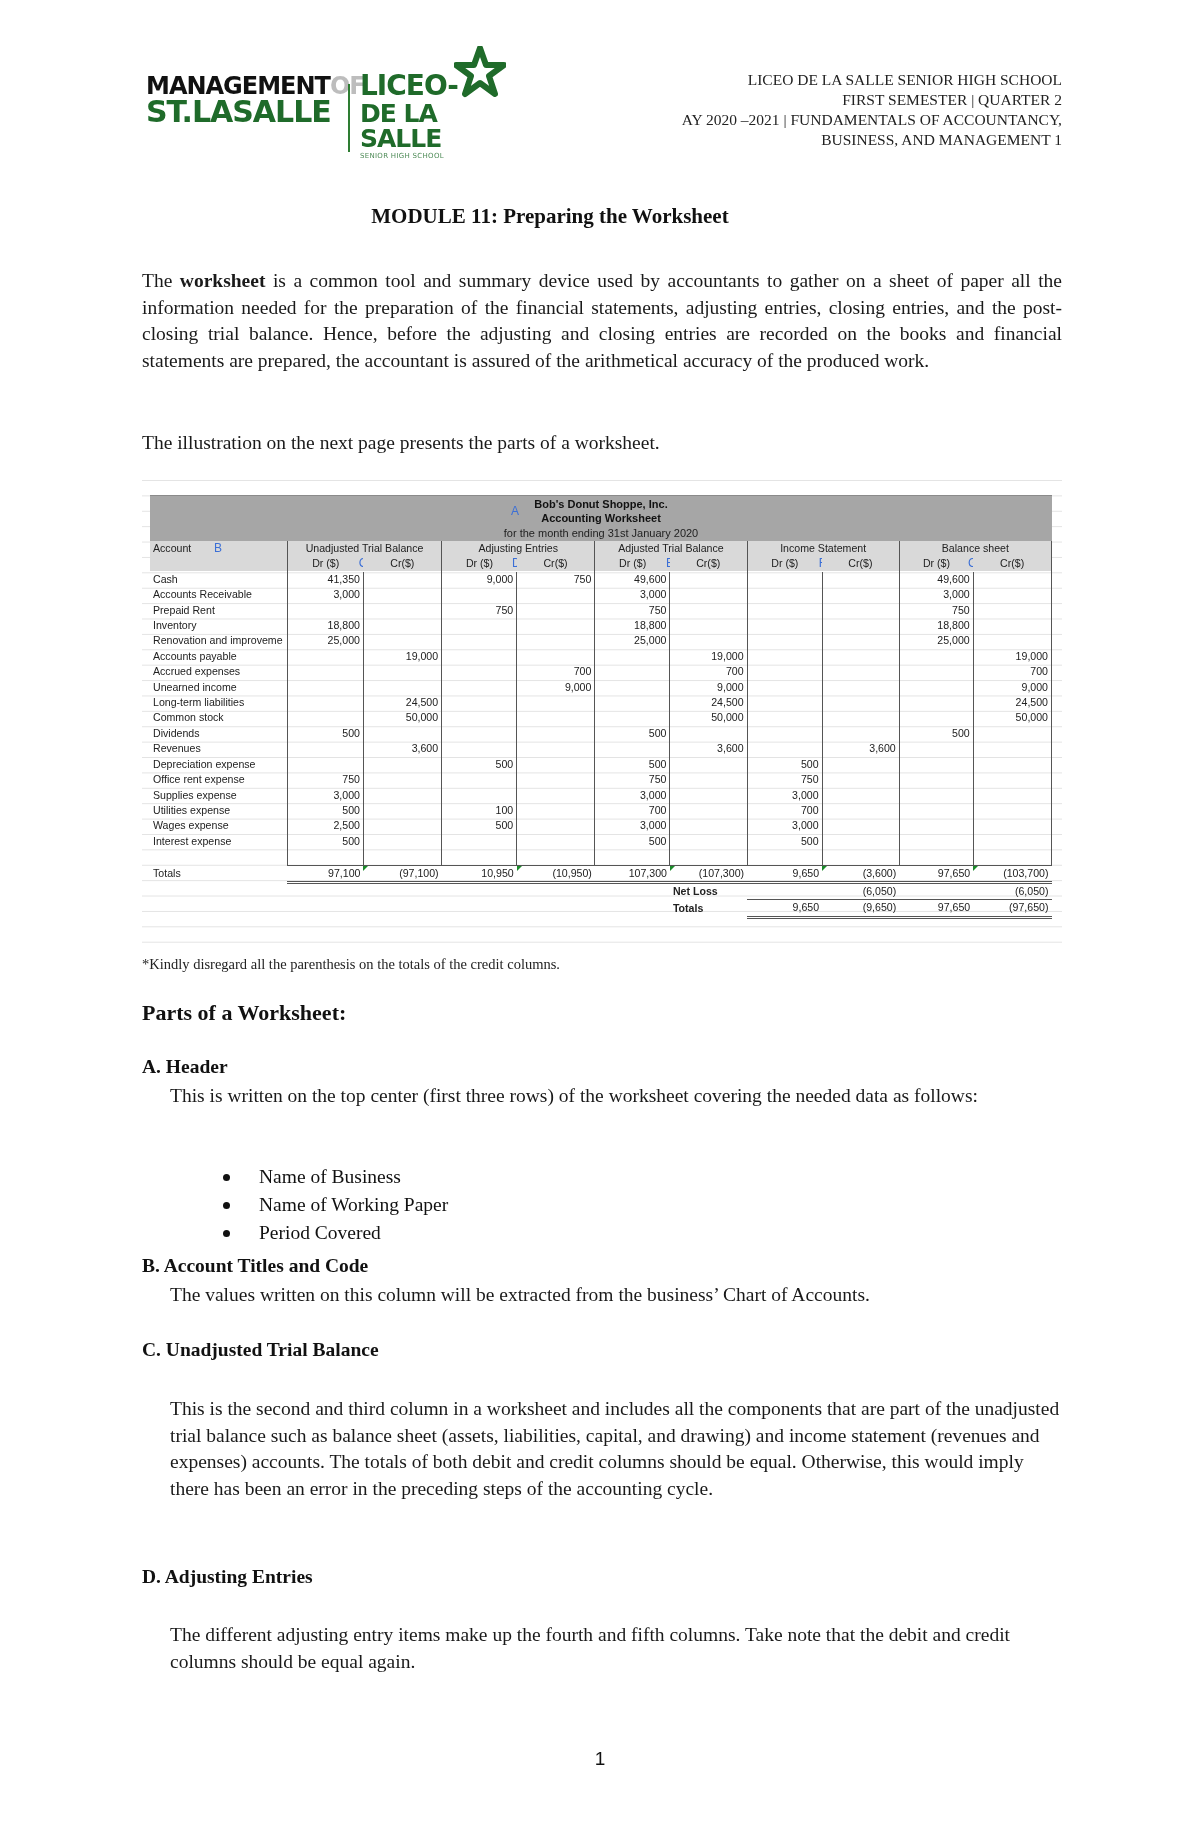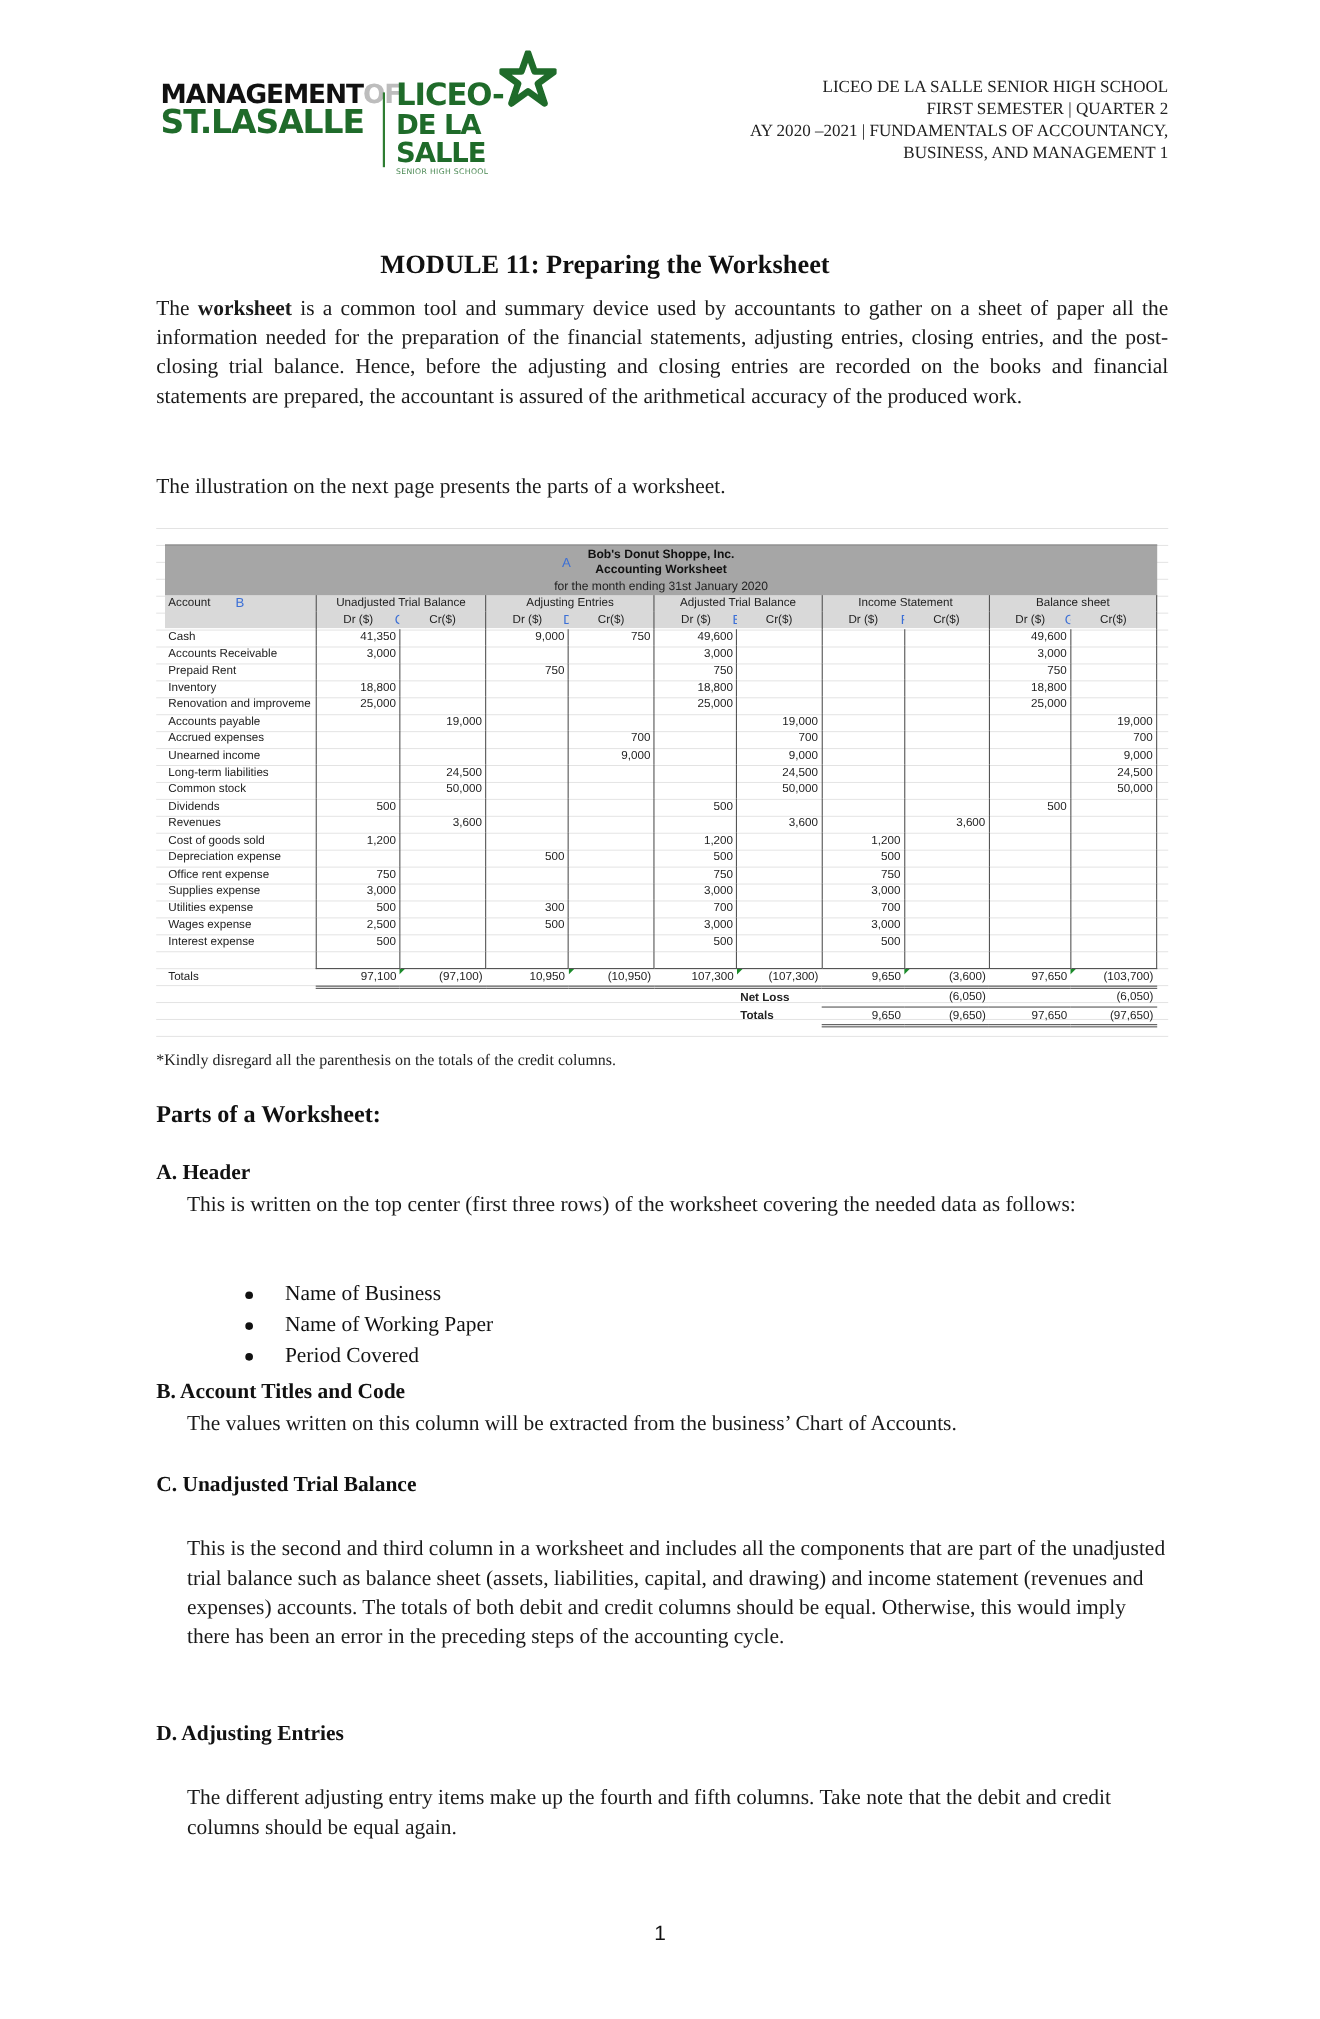--- a/index.html
+++ b/index.html
@@ -13,21 +13,21 @@
   .logo-usls .l2 { font-size:30px; color:#1f6b2a; margin-top:-1px; }
   .logo-divider { position:absolute; left:202px; top:40px; width:2px; height:68px; background:#2e7d32; }
   .logo-liceo { position:absolute; left:214px; top:28px; font-family:"DejaVu Sans", sans-serif; font-weight:bold; color:#1f6b2a; line-height:1; }
   .logo-liceo .l1 { font-size:28px; letter-spacing:-1px; }
   .logo-liceo .l2 { font-size:25px; letter-spacing:-1px; margin-top:1px; }
   .logo-liceo .l3 { font-size:7px; font-weight:normal; color:#4c8a55; margin-top:2px; letter-spacing:0.3px; }
   .logo-star { position:absolute; left:308px; top:2px; width:52px; height:52px; }
 
   .school-info { position:absolute; right:138px; top:70px; text-align:right; font-size:15.5px; line-height:20px; color:#222; }
 
-  .title { position:absolute; left:0; width:1100px; top:228px; text-align:center; font-size:24px; font-weight:bold; }
+  .title { position:absolute; left:0; width:1100px; top:204px; text-align:center; font-size:21px; font-weight:bold; }
 
   .para { position:absolute; left:142px; width:920px; font-size:19.5px; line-height:26.5px; text-align:justify; color:#1a1a1a; }
   .p1 { top:268px; }
   .p2 { top:430px; }
 
   
   .ws { position:absolute; left:142px; top:480px; width:920px; height:470px; font-family:"Liberation Sans", "DejaVu Sans", sans-serif; font-size:10.6px; color:#222; }
   .ws-grid { position:absolute; left:0; top:0; width:100%; height:100%;
     background-image: linear-gradient(#e3e3e3 1px, transparent 1px);
     background-size: 100% 15.4px; }
@@ -290,33 +290,20 @@
           <td class="num vl"></td>
           <td class="num vl"></td>
           <td class="num vl"></td>
           <td class="num vl">3,600</td>
           <td class="num vl"></td>
           <td class="num vl">3,600</td>
           <td class="num vl"></td>
           <td class="num vl vr"></td>
         </tr>
         <tr>
-          <td>Cost of goods sold</td>
-          <td class="num vl">1,200</td>
-          <td class="num vl"></td>
-          <td class="num vl"></td>
-          <td class="num vl"></td>
-          <td class="num vl">1,200</td>
-          <td class="num vl"></td>
-          <td class="num vl">1,200</td>
-          <td class="num vl"></td>
-          <td class="num vl"></td>
-          <td class="num vl vr"></td>
-        </tr>
-        <tr>
           <td>Depreciation expense</td>
           <td class="num vl"></td>
           <td class="num vl"></td>
           <td class="num vl">500</td>
           <td class="num vl"></td>
           <td class="num vl">500</td>
           <td class="num vl"></td>
           <td class="num vl">500</td>
           <td class="num vl"></td>
           <td class="num vl"></td>
@@ -345,21 +332,21 @@
           <td class="num vl"></td>
           <td class="num vl">3,000</td>
           <td class="num vl"></td>
           <td class="num vl"></td>
           <td class="num vl vr"></td>
         </tr>
         <tr>
           <td>Utilities expense</td>
           <td class="num vl">500</td>
           <td class="num vl"></td>
-          <td class="num vl">300</td>
+          <td class="num vl">100</td>
           <td class="num vl"></td>
           <td class="num vl">700</td>
           <td class="num vl"></td>
           <td class="num vl">700</td>
           <td class="num vl"></td>
           <td class="num vl"></td>
           <td class="num vl vr"></td>
         </tr>
         <tr>
           <td>Wages expense</td>

